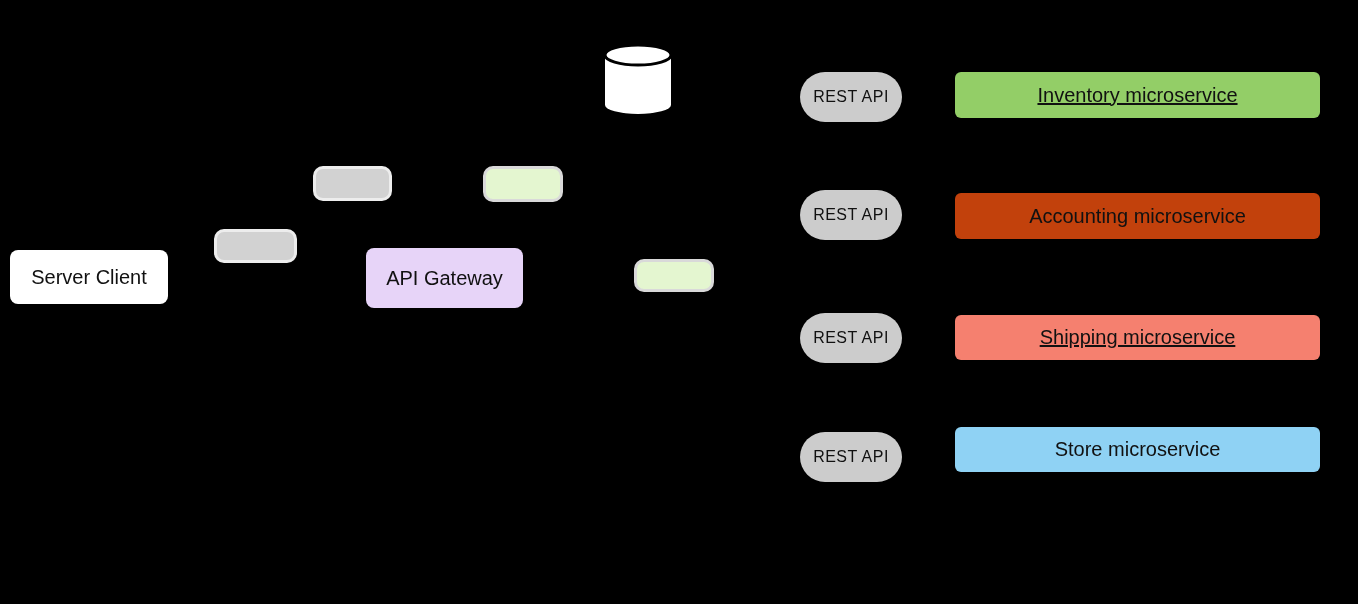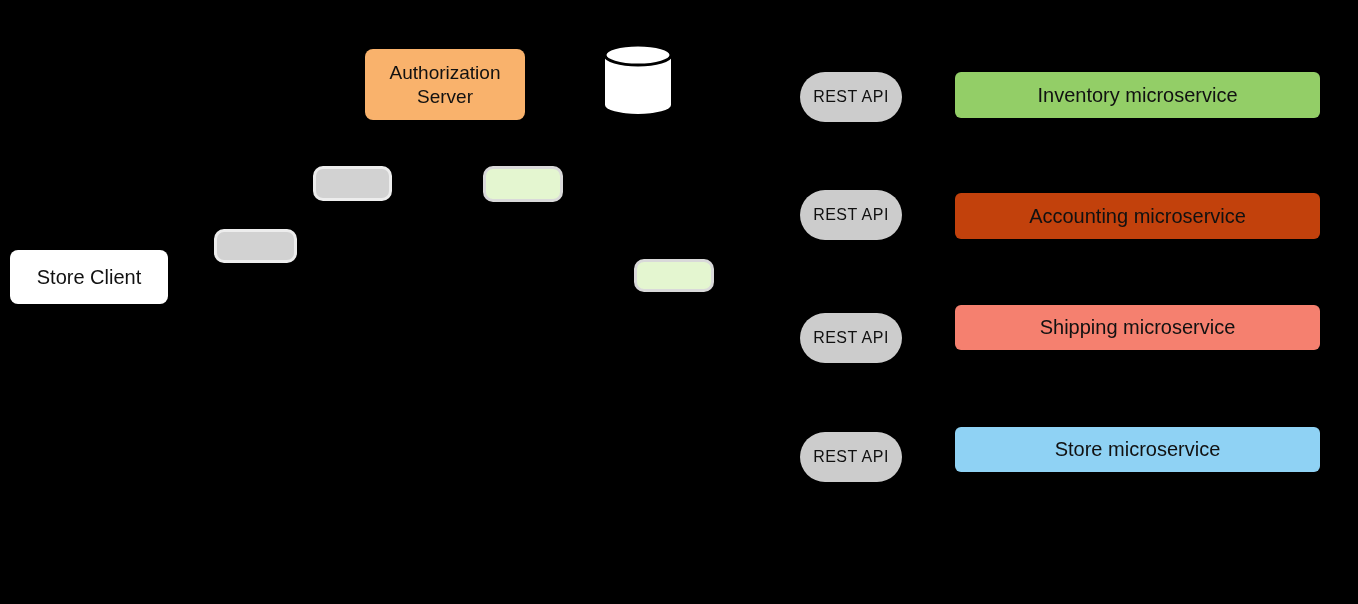--- a/index.html
+++ b/index.html
@@ -26,47 +26,47 @@
     display:flex;align-items:center;justify-content:center;
     color:#111;font-size:16px;letter-spacing:.5px;box-sizing:border-box;
   }
   .svc{
     position:absolute;left:955px;width:365px;border-radius:6px;
     display:flex;align-items:center;justify-content:center;
     color:#111;font-size:20px;box-sizing:border-box;
   }
   .b1{top:72px;}  .s1{top:72px;height:46px;}
   .b2{top:190px;} .s2{top:193px;height:46px;}
-  .b3{top:313px;} .s3{top:305px;height:45px;}
+  .b3{top:313px;} .s3{top:315px;height:45px;text-decoration:underline;}
   .b4{top:432px;} .s4{top:427px;height:45px;}
 </style>
 </head>
 <body>
 
 <div class="stage">
 
-  <div class="node rect-node mobile-client" style="background: rgb(255, 255, 255);">Store Client</div>
+  <div class="node rect-node mobile-client" style="background: rgb(255, 255, 255);">Server Client</div>
 
-  <div class="node rect-node auth-server" style="background: rgb(249, 178, 108);">Authorization Server</div>
 
+  <div class="node rect-node api-gateway" style="background: rgb(231, 212, 248);">API Gateway</div>
 
   <div class="cylinder">
     <svg width="72" height="76" viewBox="0 0 72 76">
       <path d="M3,13 L3,63 A33,9 0 0 0 69,63 L69,13 Z" fill="#ffffff"></path>
       <ellipse cx="36" cy="13" rx="33" ry="10" fill="#ffffff" stroke="#000000" stroke-width="3"></ellipse>
     </svg>
   </div>
 
   <div class="mini-pill mini-gray1" style="background: rgb(210, 210, 210);"></div>
   <div class="mini-pill mini-gray2" style="background: rgb(210, 210, 210);"></div>
   <div class="mini-pill mini-green1" style="background: rgb(228, 246, 208);"></div>
   <div class="mini-pill mini-green2" style="background: rgb(228, 246, 208);"></div>
 
   <div class="badge b1" style="background: rgb(204, 204, 204);">REST API</div>
-  <div class="svc s1" style="background: rgb(147, 206, 103);">Inventory microservice</div>
+  <div class="svc s1" style="background: rgb(147, 206, 103); text-decoration: underline;">Inventory microservice</div>
 
   <div class="badge b2" style="background: rgb(204, 204, 204);">REST API</div>
   <div class="svc s2" style="background: #c2410c;">Accounting microservice</div>
 
   <div class="badge b3" style="background: rgb(204, 204, 204);">REST API</div>
   <div class="svc s3" style="background: rgb(245, 128, 111);">Shipping microservice</div>
 
   <div class="badge b4" style="background: rgb(204, 204, 204);">REST API</div>
   <div class="svc s4" style="background: rgb(143, 210, 244);">Store microservice</div>
 

